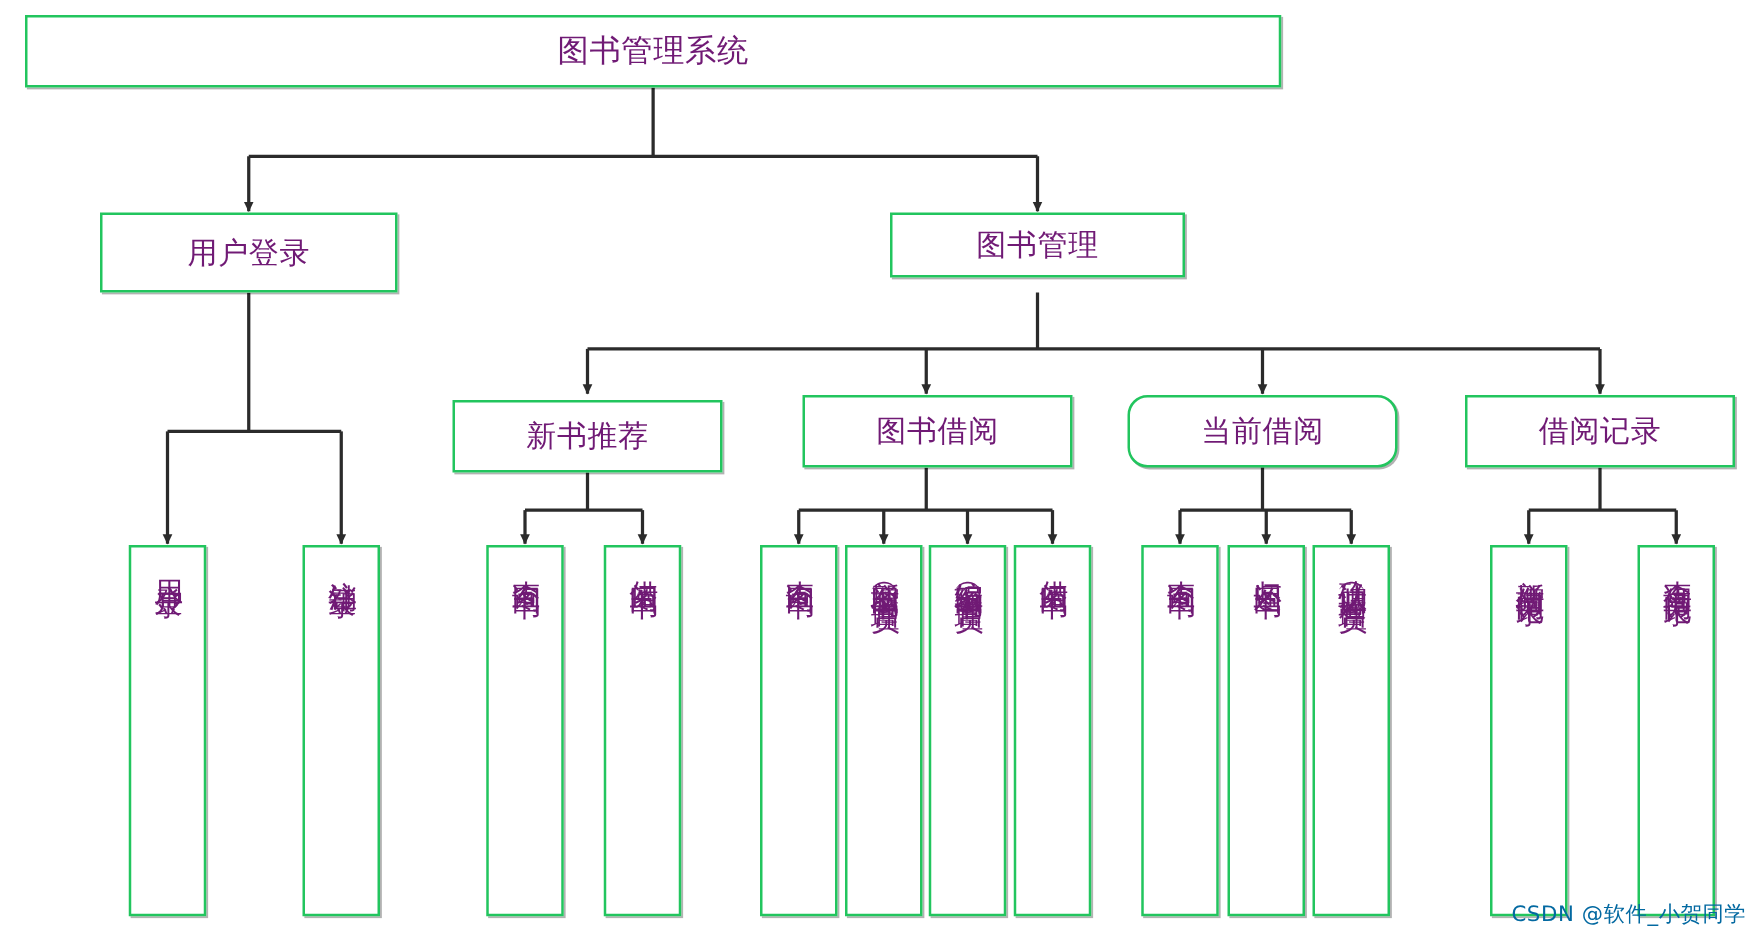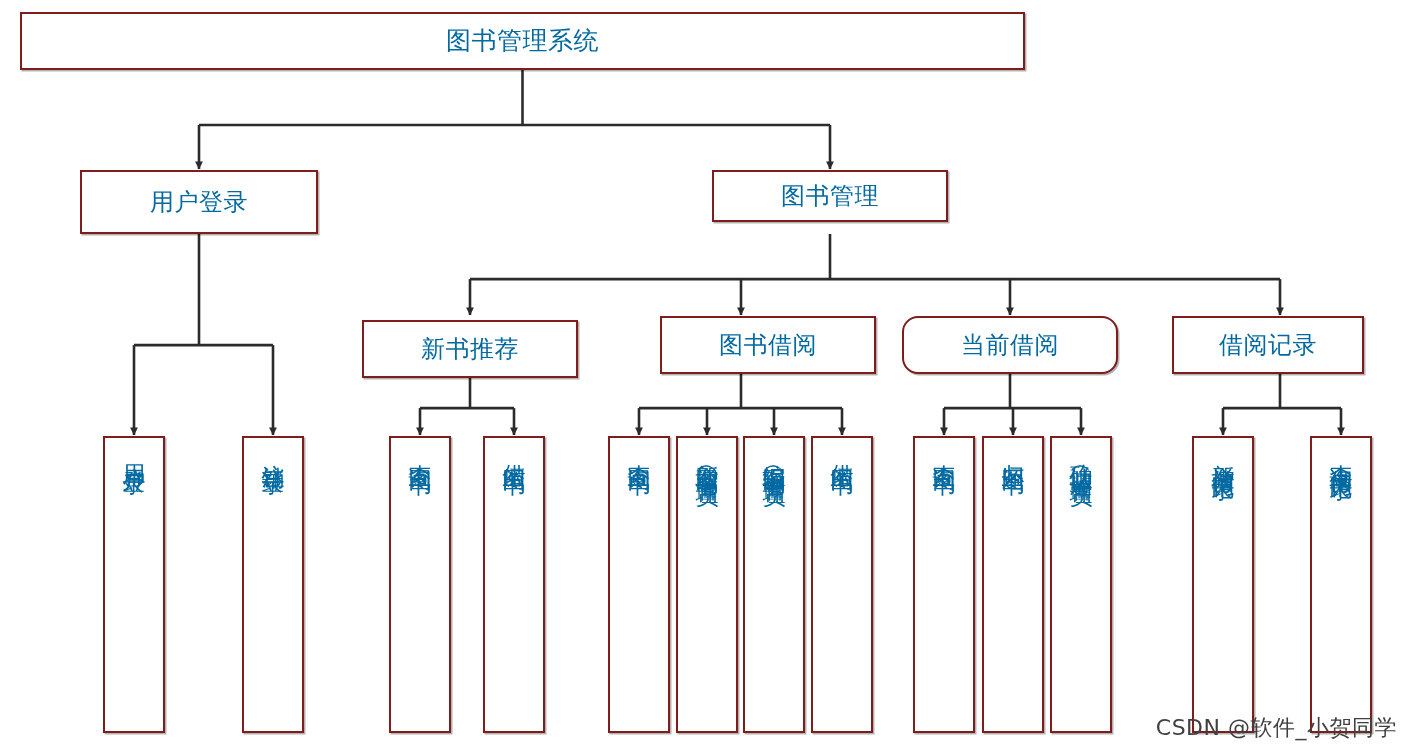--- a/index.html
+++ b/index.html
@@ -22,26 +22,26 @@
     left: 0;
     top: 0;
     width: 1405px;
     height: 747px;
     pointer-events: none;
   }
   .node {
     position: absolute;
     box-sizing: border-box;
     background: #ffffff;
-    border: 2px solid #7f1d1d;
+    border: 2px solid #22c55e;
     box-shadow: 1.5px 1.5px 0 0 rgba(0,0,0,0.30);
     display: flex;
     align-items: center;
     justify-content: center;
-    color: #0369a1;
+    color: #701a75;
     z-index: 2;
   }
   .node .label {
     display: block;
     text-align: center;
     line-height: 1.18;
     letter-spacing: 0.5px;
   }
   
   .node.horiz .label {
@@ -62,22 +62,22 @@
     text-orientation: upright;
     font-size: 23px;
     line-height: 1.0;
     letter-spacing: 3px;
     white-space: nowrap;
   }
   #watermark {
     position: absolute;
     right: 8px;
     bottom: 4px;
-    font-size: 22px;
-    color: #404040;
+    font-size: 17px;
+    color: #0369a1;
     letter-spacing: 0.5px;
     z-index: 5;
     white-space: nowrap;
     font-family: "DejaVu Sans", "Liberation Sans", sans-serif;
   }
 </style>
 </head>
 <body>
 
 <div id="canvas">
@@ -130,27 +130,27 @@
       </div>
       <div class="node horiz" style="left: 80px; top: 170px; width: 238px; height: 64px;">
         <span class="label">用户登录</span>
       </div>
       <div class="node horiz" style="left: 712px; top: 170px; width: 236px; height: 52px;">
         <span class="label">图书管理</span>
       </div>
       <div class="node horiz" style="left: 362px; top: 320px; width: 216px; height: 58px;">
         <span class="label">新书推荐</span>
       </div>
-      <div class="node horiz" style="left: 660px; top: 316px; width: 216px; height: 58px;">
+      <div class="node horiz" style="left: 642px; top: 316px; width: 216px; height: 58px;">
         <span class="label">图书借阅</span>
       </div>
       <div class="node horiz" style="left: 902px; top: 316px; width: 216px; height: 58px; border-radius: 16px;">
         <span class="label">当前借阅</span>
       </div>
-      <div class="node horiz" style="left: 1172px; top: 316px; width: 192px; height: 58px;">
+      <div class="node horiz" style="left: 1172px; top: 316px; width: 216px; height: 58px;">
         <span class="label">借阅记录</span>
       </div>
       <div class="node vert" style="left: 103px; top: 436px; width: 62px; height: 297px;">
         <span class="label">用户登录</span>
       </div>
       <div class="node vert" style="left: 242px; top: 436px; width: 62px; height: 297px;">
         <span class="label">注销登录</span>
       </div>
       <div class="node vert" style="left: 389px; top: 436px; width: 62px; height: 297px;">
         <span class="label">查询图书</span>

